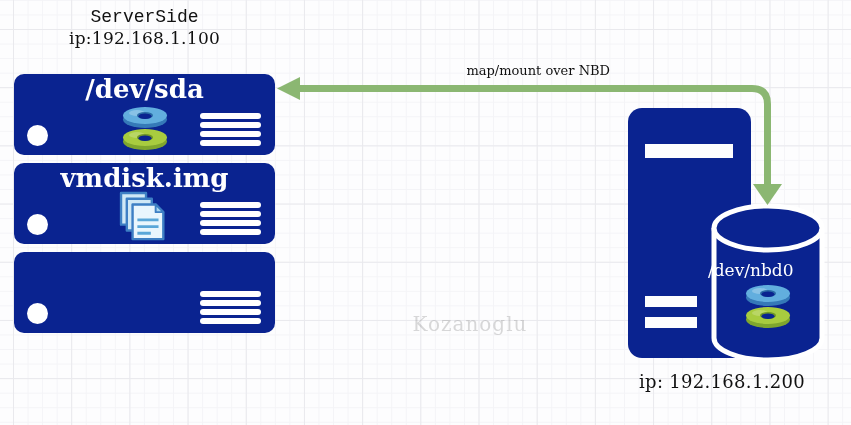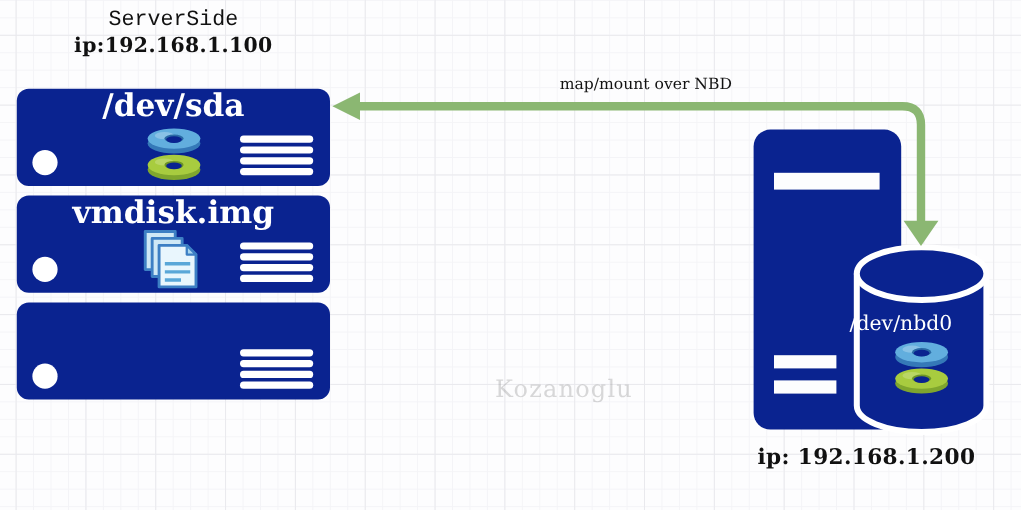--- a/index.html
+++ b/index.html
@@ -15,21 +15,21 @@
       linear-gradient(to right,#e9e9ed 1px,transparent 1px),
       linear-gradient(to bottom,#e9e9ed 1px,transparent 1px),
       linear-gradient(to right,#f4f4f7 1px,transparent 1px),
       linear-gradient(to bottom,#f4f4f7 1px,transparent 1px);
     background-size:58.2px 58.2px,58.2px 58.2px,14.55px 14.55px,14.55px 14.55px;
     background-position:13px 29px,13px 29px,13px 29px,13px 29px;
   }
 
   .label-block { position:absolute; text-align:center; color:#111; }
   .label-block .title-line { font-size:18px; line-height:21px;font-family:Liberation Mono, monospace; }
-  .label-block .ip-line   { font-size:17px; line-height:21px; letter-spacing:0.3px;font-weight:bold; }
+  .label-block .ip-line   { font-size:17px; line-height:21px; letter-spacing:0.3px; }
 
   .server-label { left:14px; top:7px; width:261px; }
   .client-label { left:592px; top:371px; width:260px; }
   .client-label .ip-line { font-size:18px; }
 
   .rack {
     position:absolute; left:14px; width:261px; height:81px;
     background:#0a2390; border-radius:10px;
   }
   .rack-1 { top:74px; }

